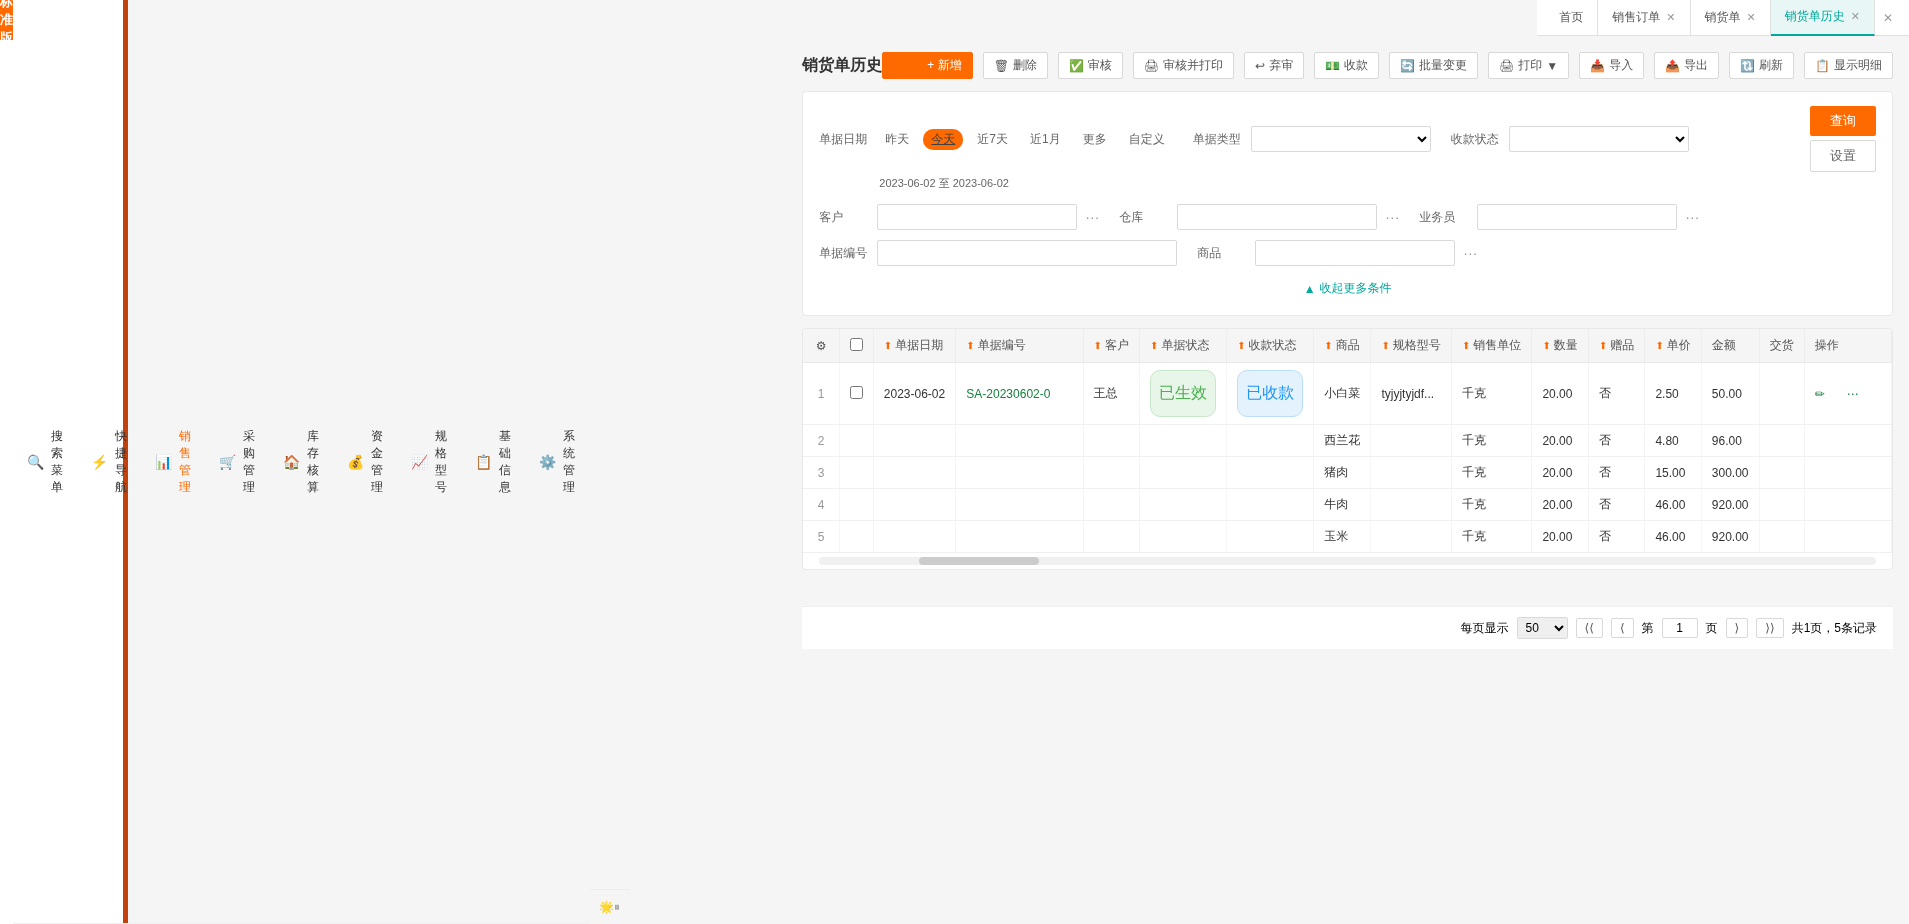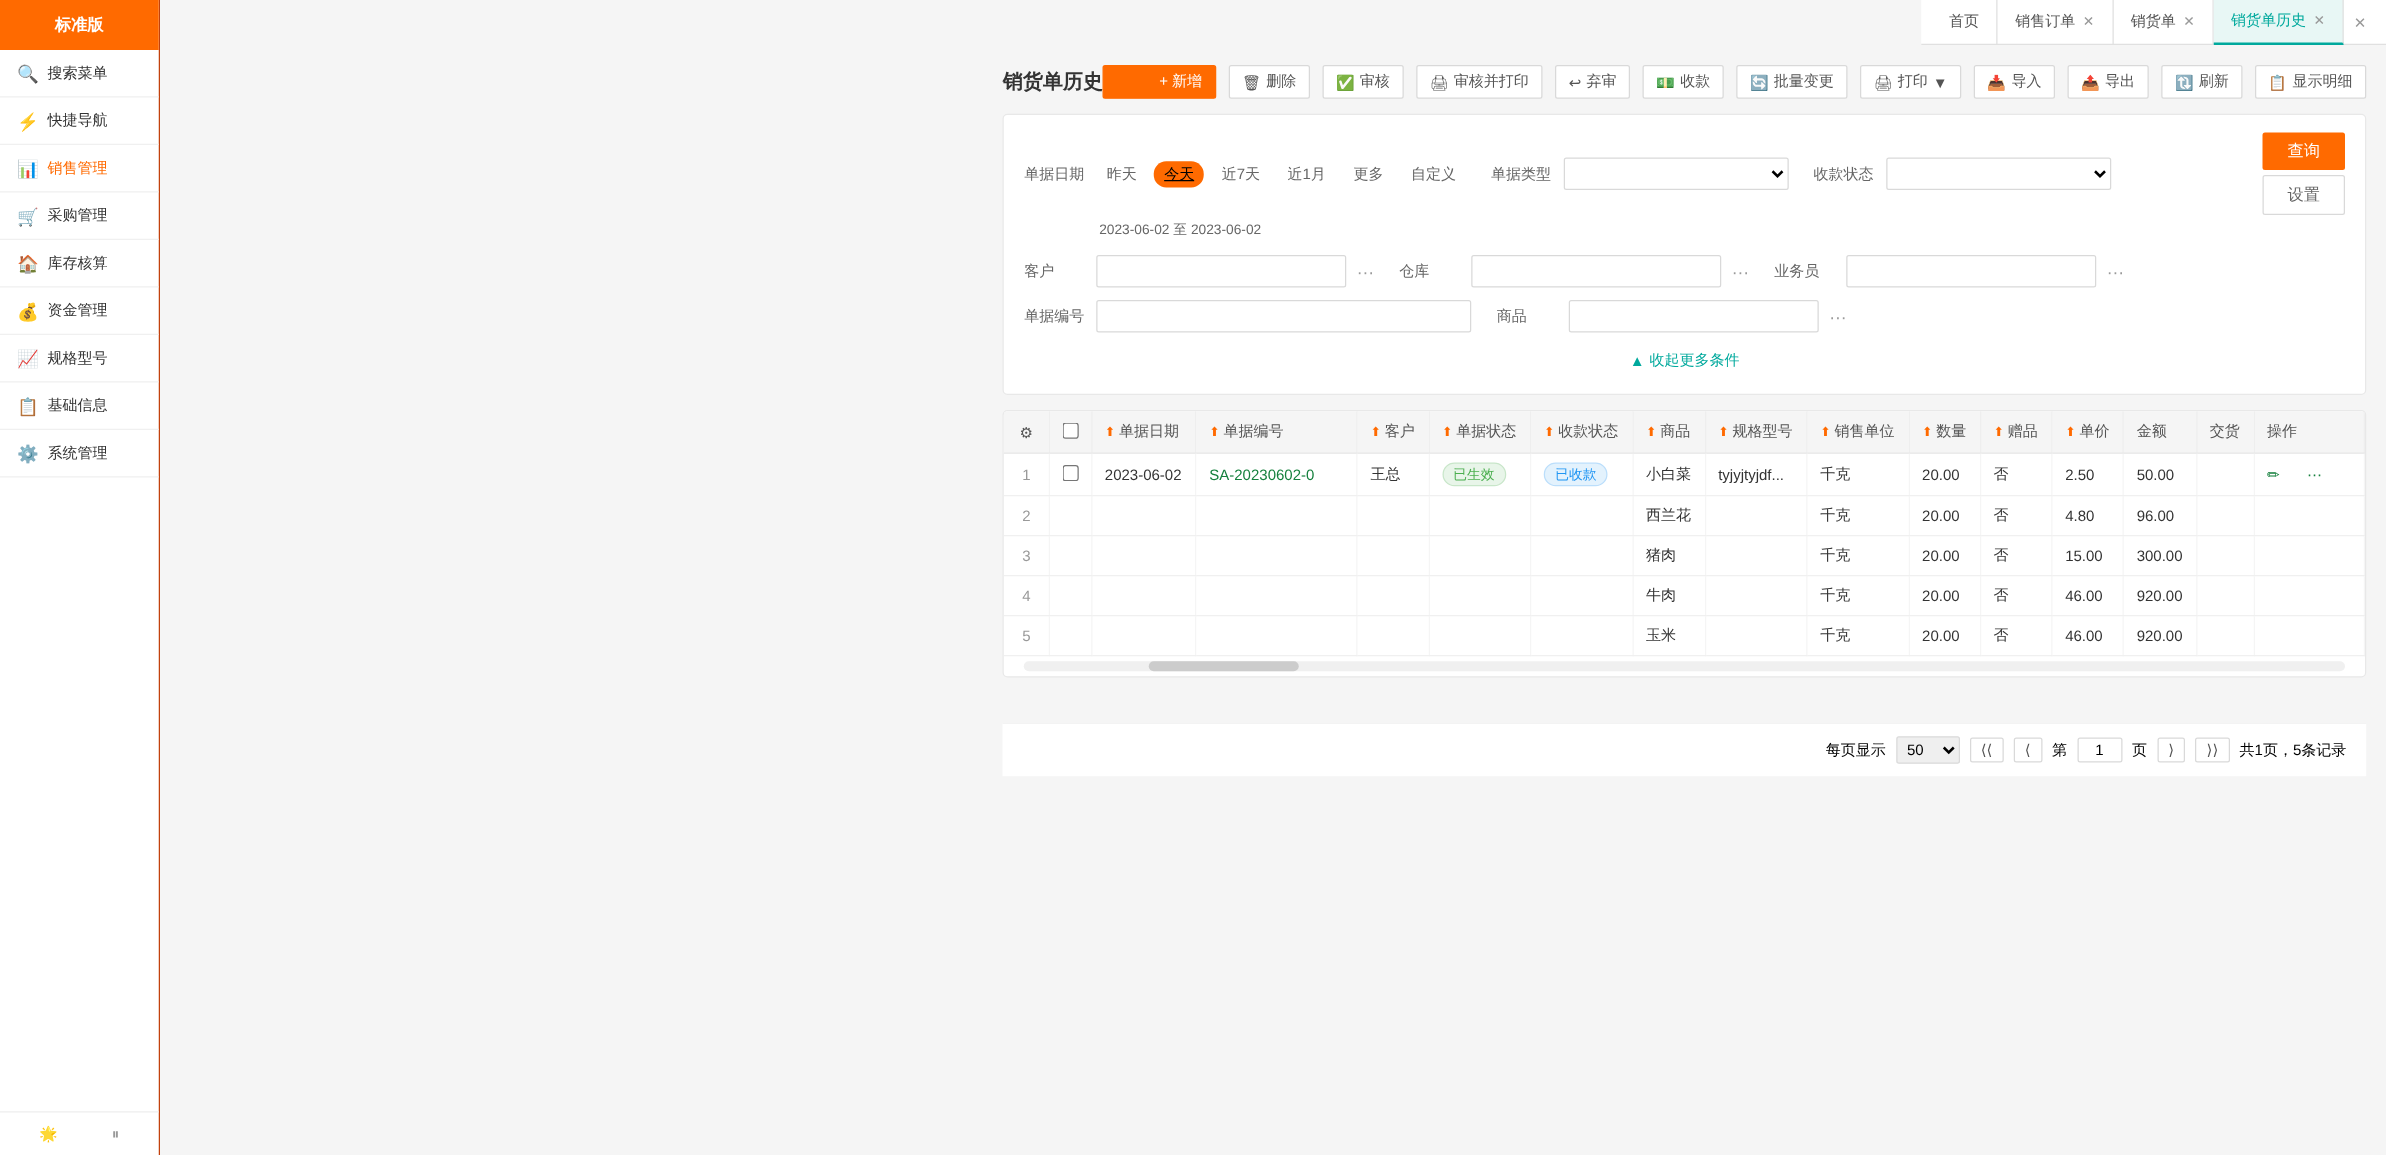--- a/index.html
+++ b/index.html
@@ -2,23 +2,23 @@
 <html><head>
   <meta charset="utf-8">
   <style>
     * { box-sizing: border-box; margin: 0; padding: 0; font-family: 'Microsoft YaHei', Arial, sans-serif; font-size: 12px; }
     body { display: flex; height: 924px; overflow: hidden; background: #f5f5f5; }
 
     
     .sidebar {
       width: 128px;
       background: #fff;
-      border-right: 1px solid #c2410c;
-      display: flex;
-      flex-direction: column;
+      border-right: 5px solid #c2410c;
+      display: flex;
+      flex-direction: row;
       flex-shrink: 0;
     }
     .sidebar-logo {
       height: 40px;
       background: #ff6a00;
       display: flex;
       align-items: center;
       justify-content: center;
       color: #fff;
       font-size: 13px;
@@ -169,21 +169,21 @@
       gap: 6px;
     }
     .date-tag {
       padding: 2px 8px;
       cursor: pointer;
       color: #666;
       border-radius: 2px;
     }
     .date-tag.active {
       background: #ff6a00;
-      color: #000000;
+      color: #404040;
       border-radius: 10px;
       text-decoration: underline;
     }
     .date-display {
       color: #666;
       font-size: 11px;
     }
     .filter-select {
       border: 1px solid #d9d9d9;
       padding: 3px 8px;
@@ -261,23 +261,23 @@
       border-right: 1px solid #f5f5f5;
     }
     .th-sort {
       display: flex;
       align-items: center;
       gap: 3px;
     }
     .sort-icon { color: #ff6a00; font-size: 10px; }
     .status-badge {
       display: inline-block;
-      padding: 1px 8px;
+      padding: 12px 8px;
       border-radius: 10px;
-      font-size: 11px;
+      font-size: 16px;
     }
     .badge-green { background: #e8f5e9; color: #4caf50; border: 1px solid #c8e6c9; }
     .badge-blue { background: #e3f2fd; color: #2196f3; border: 1px solid #bbdefb; }
     .action-link { color: #15803d; cursor: pointer; margin-right: 22px; }
     .row-num { color: #999; text-align: center; }
 
     
     .table-footer {
       background: #fffbe6;
       border-top: 1px solid #e8e8e8;

